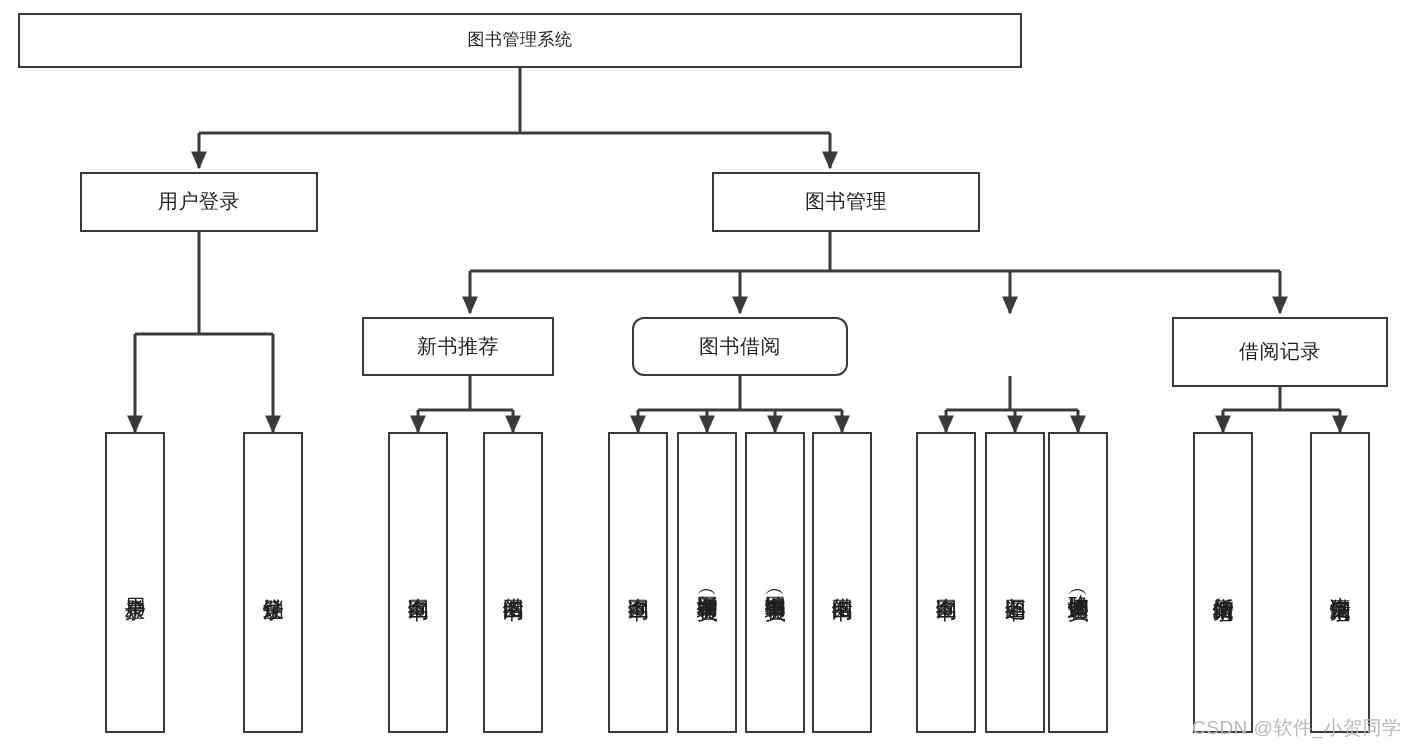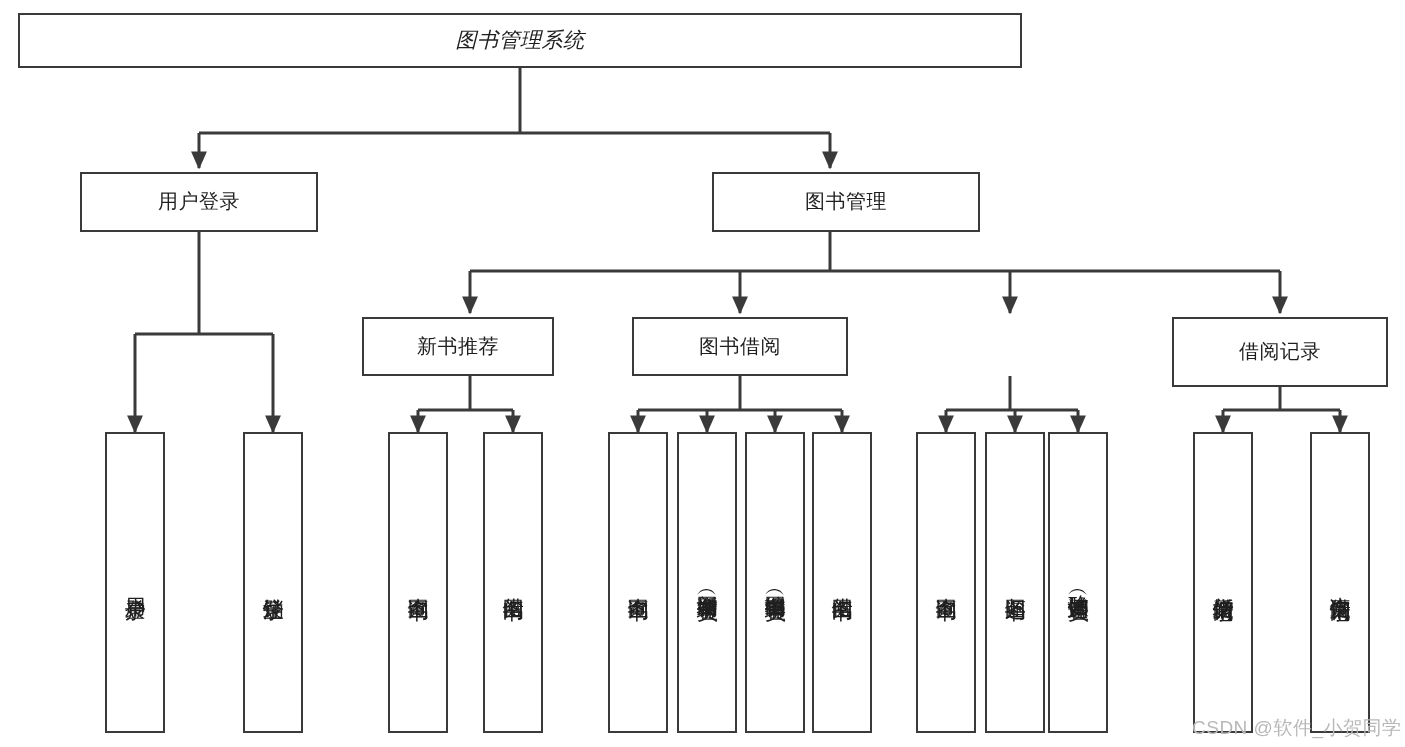--- a/index.html
+++ b/index.html
@@ -40,22 +40,21 @@
   .node-label {
     display: block;
     text-align: center;
     line-height: 1.18;
     letter-spacing: 0.5px;
   }
   .node-root {
     font-size: 21px;
   }
   .node-root .node-label {
-    font-size: 21px;
-    font-style: italic;
+    font-size: 17px;
   }
   .node-branch .node-label {
     font-size: 20px;
   }
   .node-leaf {
     align-items: center;
     justify-content: center;
     padding: 4px 0;
   }
   .node-leaf .node-label {
@@ -142,21 +141,21 @@
   </div>
 
   <div class="node node-branch" style="left:712px; top:172px; width:268px; height:60px;">
     <span class="node-label">图书管理</span>
   </div>
 
   <div class="node node-branch" style="left:362px; top:317px; width:192px; height:59px;">
     <span class="node-label">新书推荐</span>
   </div>
 
-  <div class="node node-branch" style="left:632px; top:317px; width:216px; height:59px;">
+  <div class="node node-branch" style="left:632px; top:317px; width:216px; height:59px;border-radius:12px;">
     <span class="node-label">图书借阅</span>
   </div>
 
 
   <div class="node node-branch" style="left:1172px; top:317px; width:216px; height:70px;">
     <span class="node-label">借阅记录</span>
   </div>
 
   <div class="node node-leaf" style="left:105px; top:432px; width:60px; height:301px;">
     <span class="node-label">用户登录</span>

